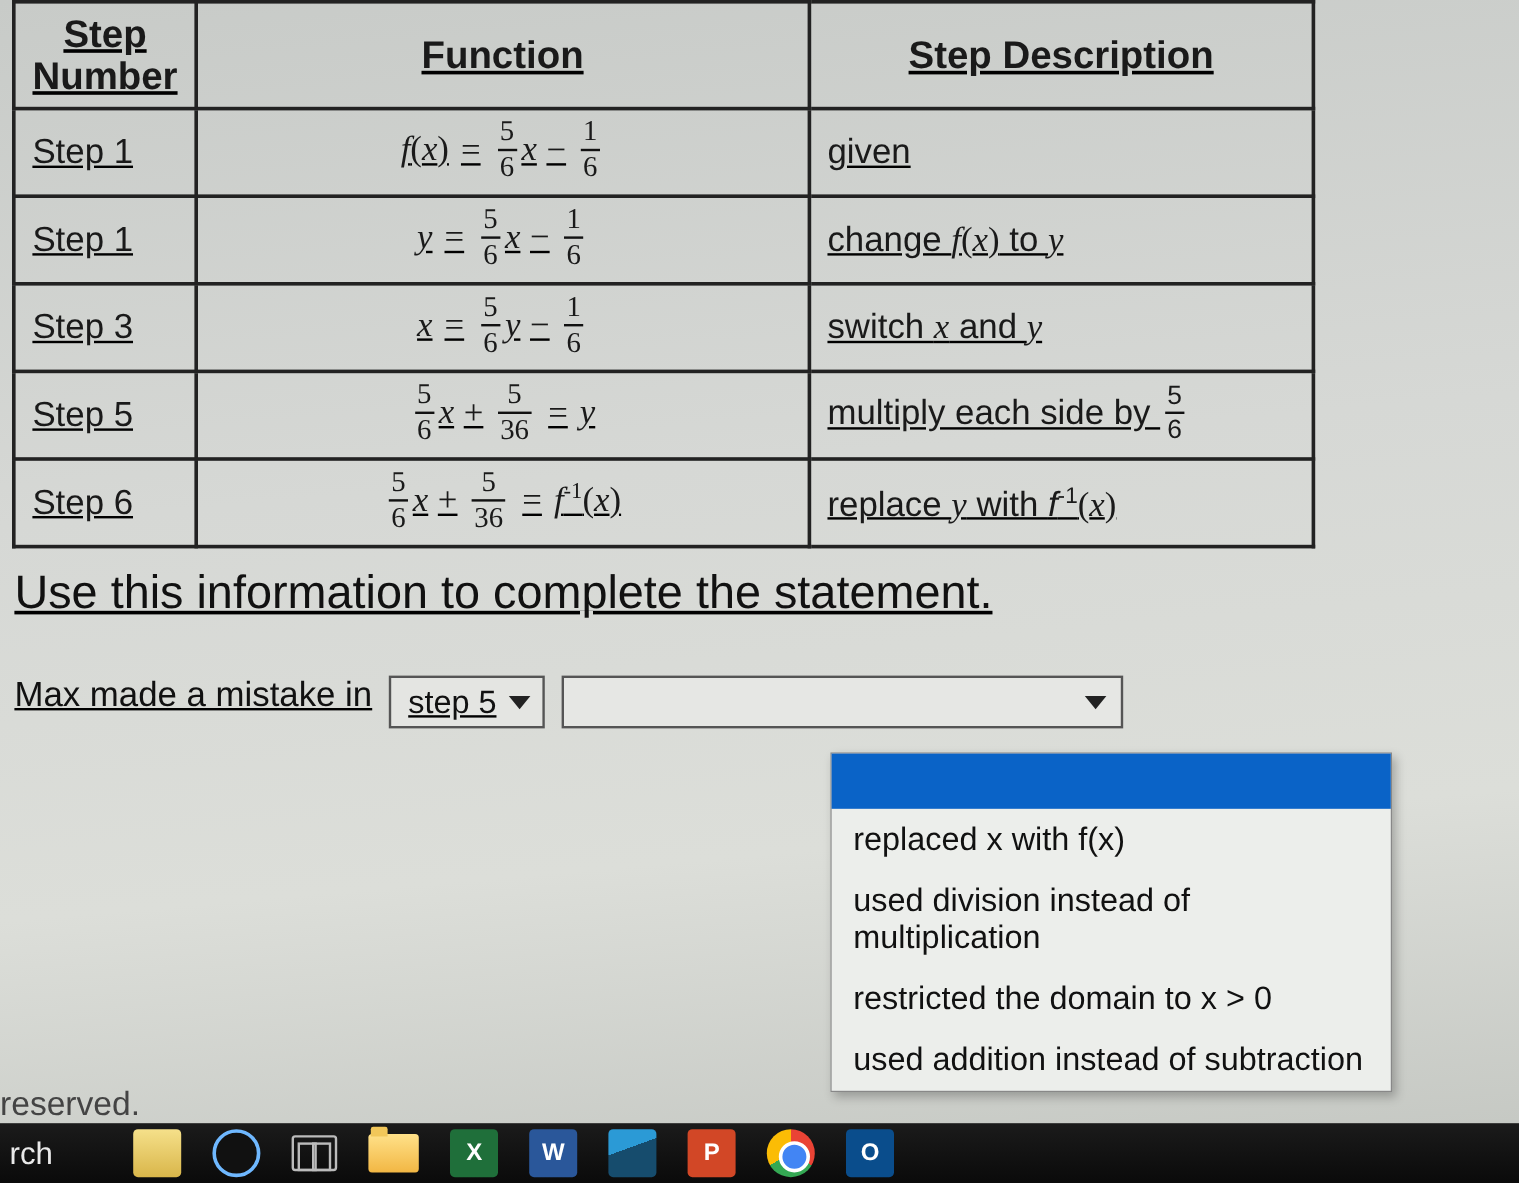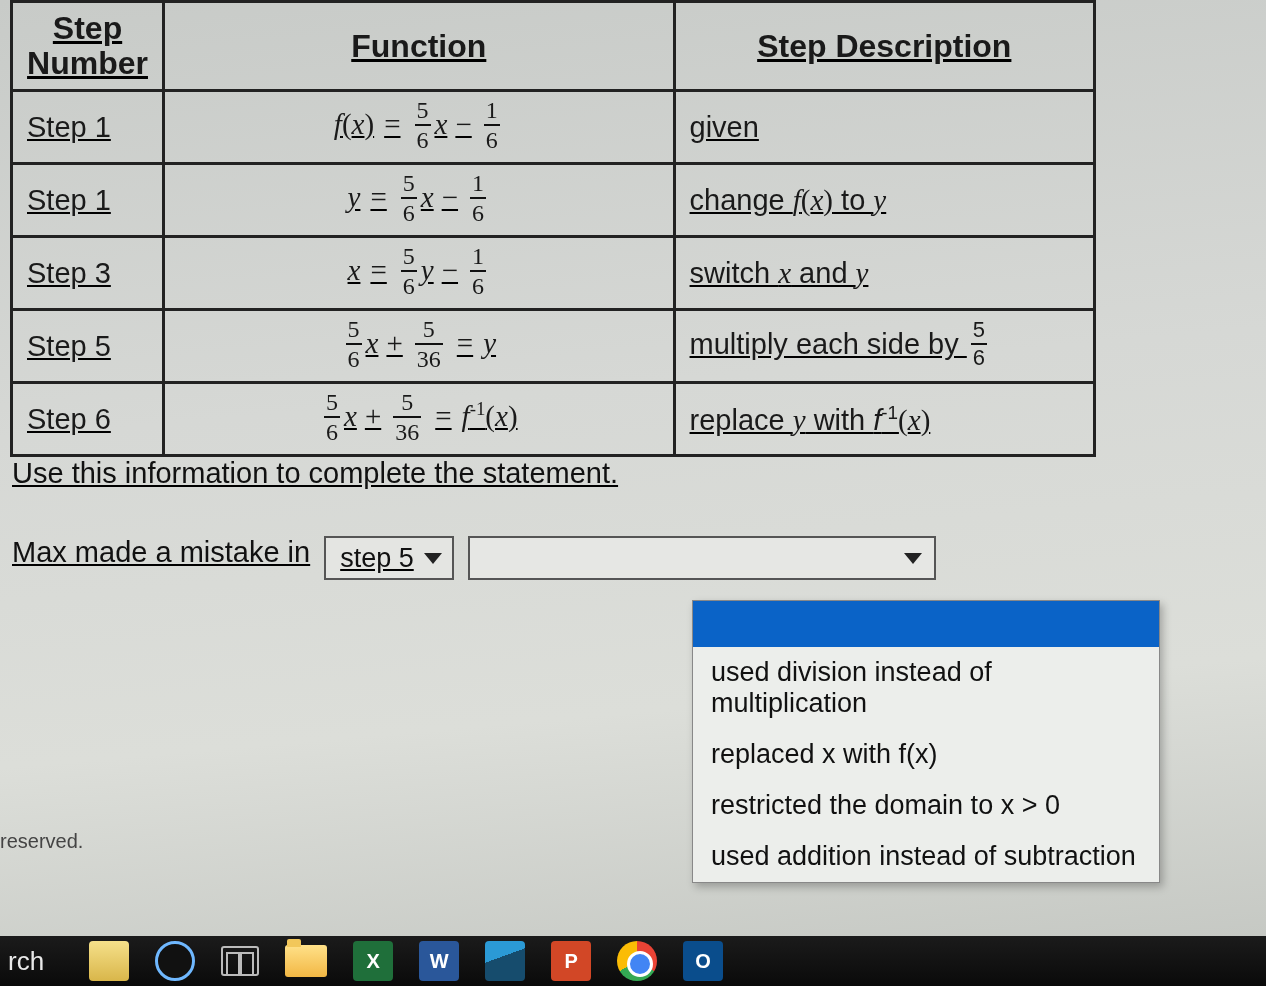--- a/index.html
+++ b/index.html
@@ -61,22 +61,22 @@
   .frac .num { display: block; padding: 0 2px 2px; border-bottom: 2px solid #111; }
   .frac .den { display: block; padding: 2px 2px 0; }
   .frac.sm { font-size: 22px; }
   .eq { padding: 0 10px; }
   .op { padding: 0 8px; }
   .finv { font-style: italic; }
   sup.neg { font-size: 0.65em; vertical-align: super; font-style: normal; }
 
   
   .instr {
-    margin: 0 0 0 12px;
-    font-size: 29px;
+    margin: 16px 0 0 12px;
+    font-size: 39px;
     color: #111;
   }
 
   
   .stmt {
     margin: 46px 0 0 12px;
     font-size: 29px;
     color: #111;
     display: flex;
     align-items: flex-start;
@@ -128,38 +128,38 @@
     color: #111;
   }
   .menu .opt:first-child {
     background: #0a63c7;
     height: 46px;
   }
 
   
   .reserved {
     position: absolute;
-    left: 0px; top: 830px;
-    font-size: 20px;
+    left: 0px; top: 904px;
+    font-size: 28px;
     color: #444;
   }
   .taskbar {
     position: absolute;
     left: 0; bottom: 0;
     width: 1266px; height: 50px;
     background: linear-gradient(#1b1b1b, #0a0a0a);
     display: flex;
     align-items: center;
     gap: 26px;
     padding-left: 8px;
   }
   .taskbar .tlabel {
     color: #e9e9e9;
     font-size: 26px;
-    margin-right: 19px;
+    margin-right: 41px;
   }
   .tb-icon {
     width: 40px; height: 40px;
     border-radius: 4px;
     display: flex; align-items: center; justify-content: center;
     font-size: 20px; font-weight: 700; color: #fff;
   }
   .tb-notepad { background: linear-gradient(#f5e08a,#d9b64a); }
   .tb-cortana { width: 40px; height: 40px; border: 3px solid #6fb8ff; border-radius: 50%; background: #111; }
   .tb-taskview { width: 38px; height: 30px; border: 2px solid #bbb; border-radius: 3px; position: relative; }
@@ -267,22 +267,22 @@
     <span class="dropdown-closed">
       <span>step 5</span>
       <span class="chev"></span>
     </span>
     <span class="dropdown-open-trigger">
       <span class="chev"></span>
     </span>
 
     <div class="menu">
       <div class="opt"></div>
+      <div class="opt">replaced x with f(x)</div>
       <div class="opt">used division instead of multiplication</div>
-      <div class="opt">replaced x with f(x)</div>
       <div class="opt">restricted the domain to x &gt; 0</div>
       <div class="opt">used addition instead of subtraction</div>
     </div>
   </div>
 
   <div class="reserved">reserved.</div>
 
   <div class="taskbar">
     <span class="tlabel">rch</span>
     <div class="tb-icon tb-notepad"></div>

